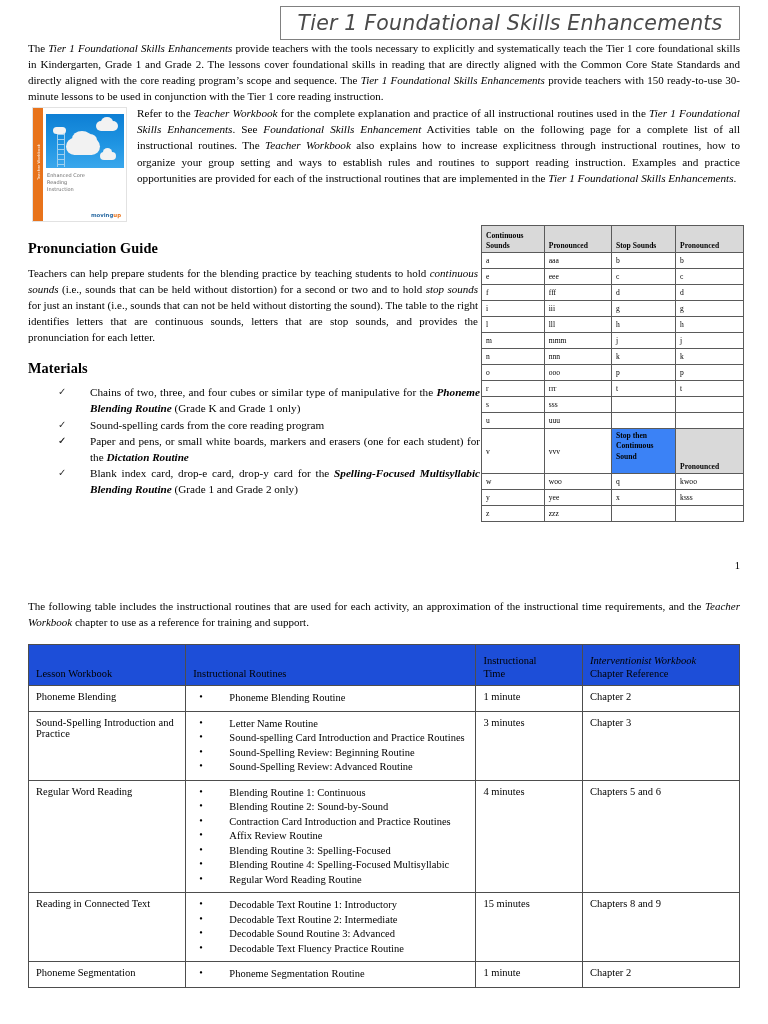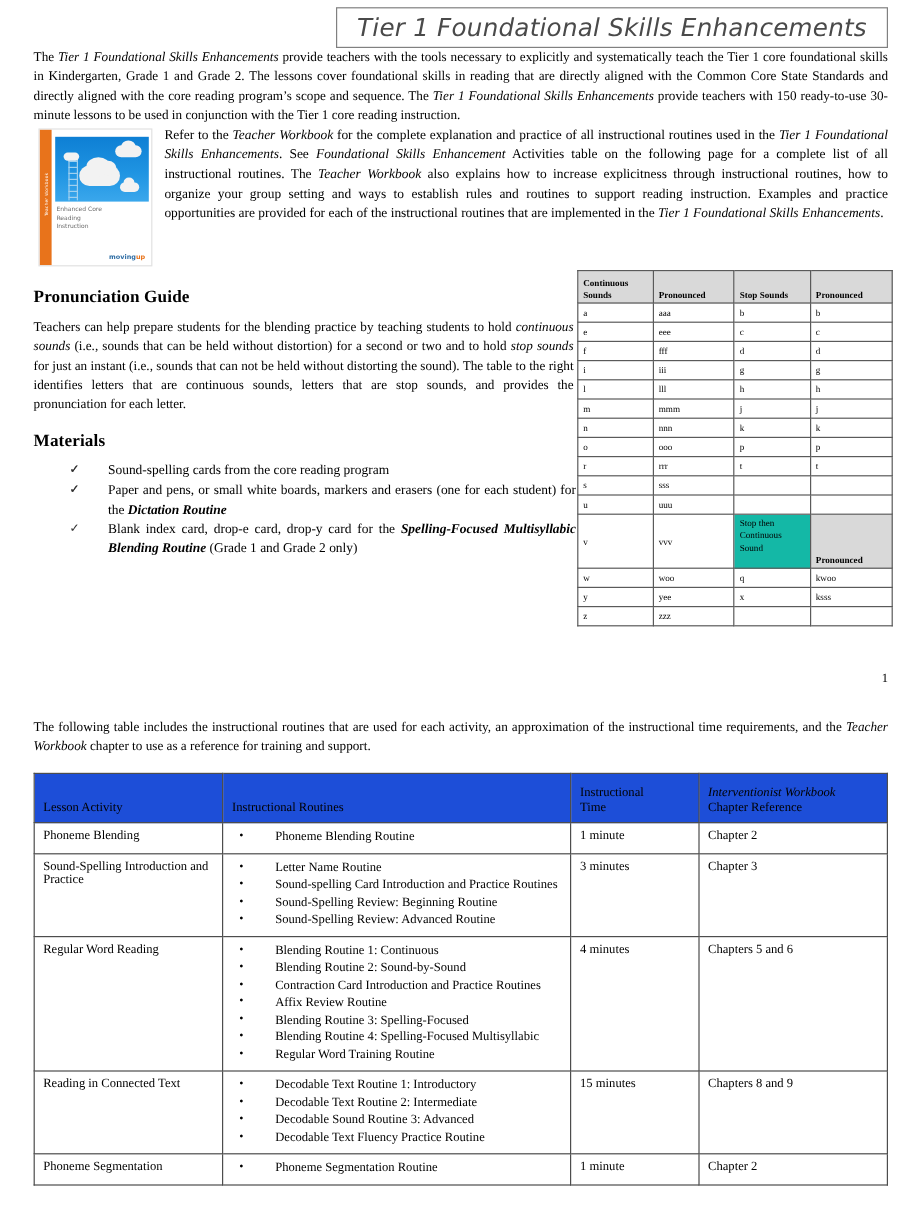--- a/index.html
+++ b/index.html
@@ -186,22 +186,22 @@
     vertical-align: bottom;
     height: 22px;
     line-height: 1.25;
   }
   .pron-table .c1 { width: 62px; }
   .pron-table .c2 { width: 68px; }
   .pron-table .c3 { width: 64px; }
   .pron-table .c4 { width: 69px; }
   .pron-table td.tall { height: 40px; }
   .pron-table td.subhead {
-    background: #14b8a6;
-    font-weight: normal;
+    background: #3b82f6;
+    font-weight: bold;
     vertical-align: top;
     line-height: 1.35;
   }
   .pron-table td.subhead2 {
     background: #d9d9d9;
     font-weight: bold;
     vertical-align: bottom;
   }
 
   
@@ -330,21 +330,21 @@
   </div>
 
   <h2 class="section" style="margin-top:14px;">Pronunciation Guide</h2>
   <div style="width:450px;">
     <p class="body">Teachers can help prepare students for the blending practice by teaching students to hold <i>continuous sounds</i> (i.e., sounds that can be held without distortion) for a second or two and to hold <i>stop sounds</i> for just an instant (i.e., sounds that can not be held without distorting the sound). The table to the right identifies letters that are continuous sounds, letters that are stop sounds, and provides the pronunciation for each letter.</p>
   </div>
 
   <h2 class="section" style="margin-top:15px;">Materials</h2>
   <div style="width:452px;">
     <ul class="checks" id="materials-list">
-        <li><span class="tick">✓</span></li>
+        <li><span class="tick">✓</span><span>Chains of two, three, and four cubes or similar type of manipulative for the <b><i>Phoneme Blending Routine</i></b> (Grade K and Grade 1 only)</span></li>
         <li><span class="tick">✓</span><span>Sound-spelling cards from the core reading program</span></li>
         <li><span class="tick">✓</span></li>
         <li><span class="tick">✓</span><span>Paper and pens, or small white boards, markers and erasers (one for each student) for the <b><i>Dictation Routine</i></b></span></li>
         <li><span class="tick">✓</span><span>Blank index card, drop-e card, drop-y card for the <b><i>Spelling-Focused Multisyllabic Blending Routine</i></b> (Grade 1 and Grade 2 only)</span></li>
       </ul>
   </div>
 
   <table class="pron-table">
     <thead>
       <tr>
@@ -449,21 +449,21 @@
   </table>
 
   <div class="page-number">1</div>
 
   <div class="activities">
     <p class="body" style="margin-top:12px;">The following table includes the instructional routines that are used for each activity, an approximation of the instructional time requirements, and the <i>Teacher Workbook</i> chapter to use as a reference for training and support.</p>
 
     <table class="act-table">
       <thead>
         <tr>
-          <th class="col-a">Lesson Activity</th>
+          <th class="col-a">Lesson Workbook</th>
           <th class="col-b">Instructional Routines</th>
           <th class="col-c">Instructional<br>Time</th>
           <th class="col-d"><i>Interventionist Workbook</i><br>Chapter Reference</th>
         </tr>
       </thead>
       <tbody id="act-body">
           <tr>
             <td class="col-a">Phoneme Blending</td>
             <td class="col-b">
               <ul>
@@ -489,21 +489,21 @@
           <tr>
             <td class="col-a">Regular Word Reading</td>
             <td class="col-b">
               <ul>
                 <li><span class="dot">•</span><span>Blending Routine 1: Continuous</span></li>
                 <li><span class="dot">•</span><span>Blending Routine 2: Sound-by-Sound</span></li>
                 <li><span class="dot">•</span><span>Contraction Card Introduction and Practice Routines</span></li>
                 <li><span class="dot">•</span><span>Affix Review Routine</span></li>
                 <li><span class="dot">•</span><span>Blending Routine 3: Spelling-Focused</span></li>
                 <li><span class="dot">•</span><span>Blending Routine 4: Spelling-Focused Multisyllabic</span></li>
-                <li><span class="dot">•</span><span>Regular Word Training Routine</span></li>
+                <li><span class="dot">•</span><span>Regular Word Reading Routine</span></li>
               </ul>
             </td>
             <td class="col-c">4 minutes</td>
             <td class="col-d">Chapters 5 and 6</td>
           </tr>
           <tr>
             <td class="col-a">Reading in Connected Text</td>
             <td class="col-b">
               <ul>
                 <li><span class="dot">•</span><span>Decodable Text Routine 1: Introductory</span></li>

